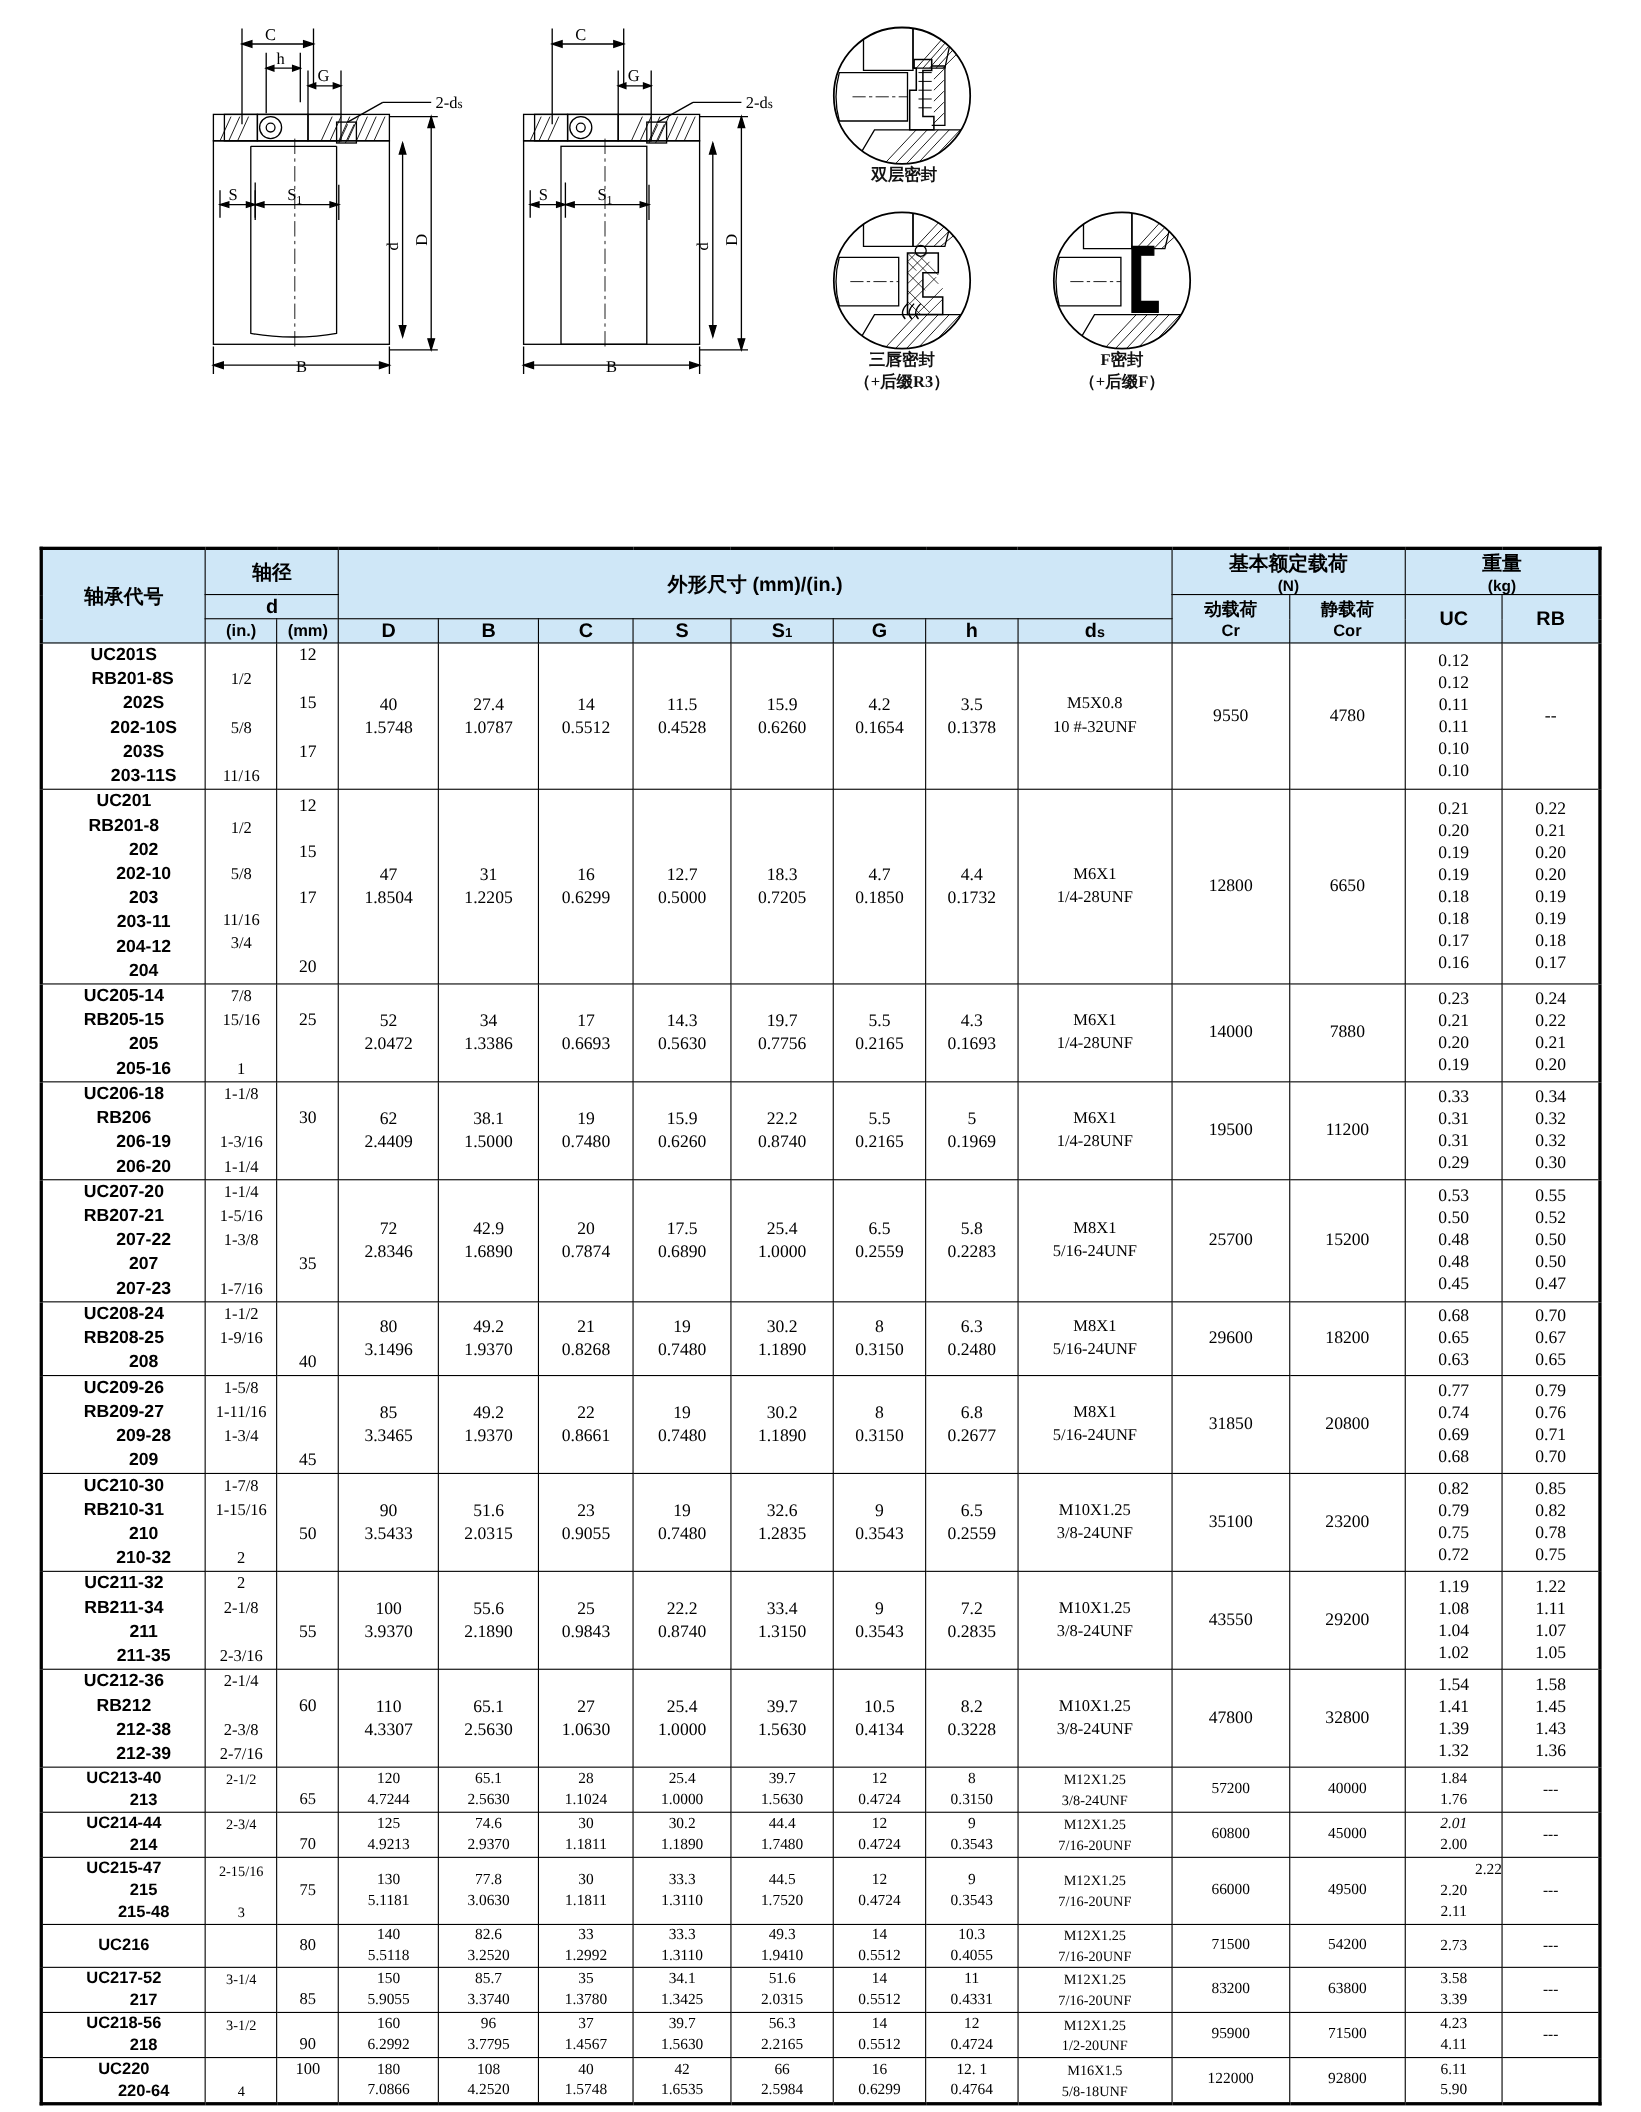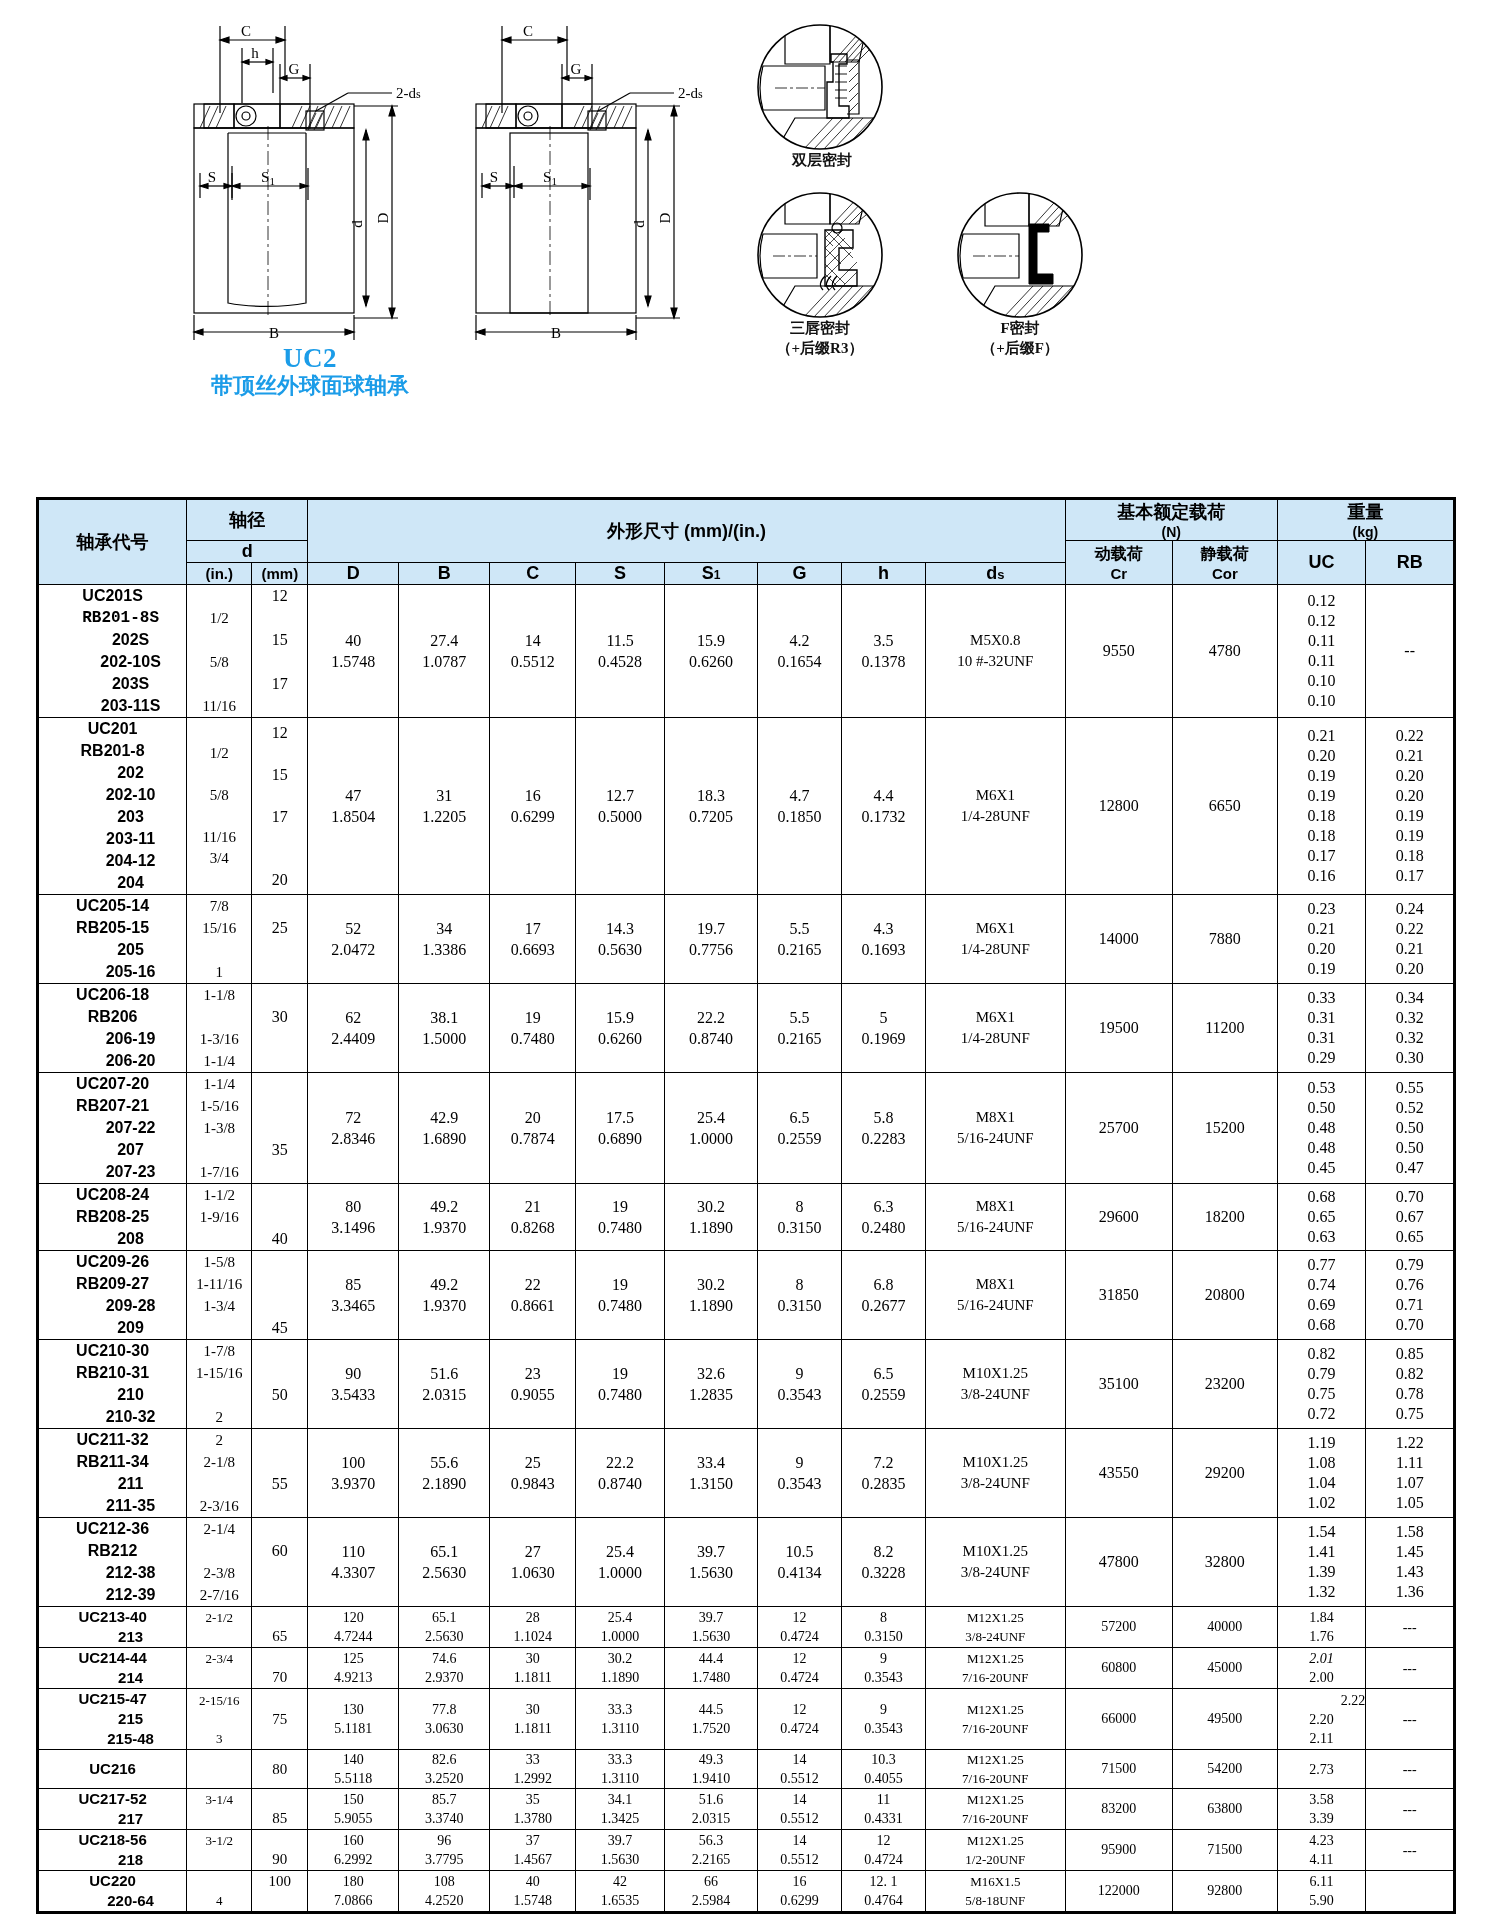--- a/index.html
+++ b/index.html
@@ -385,24 +385,20 @@
 
         <path d="M74 34 h20 v8 h-12 v42 h16 v10 H74 Z" fill="#000" stroke="#000" stroke-width="1"></path>
       </g>
     </svg>
   </div>
   <div class="sealcap" style="left:925px;top:318px;width:190px;">
     <div>F密封</div>
     <div>（+后缀F）</div>
   </div>
 
-  <div class="cap" style="left:160px;top:343px;width:300px;">
-    <div class="big">UC2</div>
-    <div class="sub">带顶丝外球面球轴承</div>
-  </div>
 </div>
 
 <table id="tbl">
   <colgroup>
     <col class="c-code">
       <col class="c-in">
       <col class="c-mm">
     <col class="c-D">
       <col class="c-B">
       <col class="c-C">
@@ -453,21 +449,21 @@
       <th class="hdr-big">S<span style="font-size:12px">1</span></th>
       <th class="hdr-big">G</th>
       <th class="hdr-big">h</th>
       <th class="hdr-big">d<span style="font-size:13px">s</span></th>
     </tr>
   </thead>
   <tbody id="tbody">
       <tr>
         <td class="code outerL">
           <span style="display: block; padding-left: 0px;">UC201S</span>
-          <span style="display: block; padding-left: 16px; font-family: Liberation Mono, monospace;">RB201-8S</span>
+          <span style="display: block; padding-left: 16px;">RB201-8S</span>
           <span style="display: block; padding-left: 36px;">202S</span>
           <span style="display: block; padding-left: 36px;">202-10S</span>
           <span style="display: block; padding-left: 36px;">203S</span>
           <span style="display: block; padding-left: 36px;">203-11S</span>
         </td>
         <td class="inch">
           <span style="display: block; min-height: 22px; line-height: 22px;">&nbsp;</span>
           <span style="display: block; min-height: 22px; line-height: 22px;">1/2</span>
           <span style="display: block; min-height: 22px; line-height: 22px;">&nbsp;</span>
           <span style="display: block; min-height: 22px; line-height: 22px;">5/8</span>

